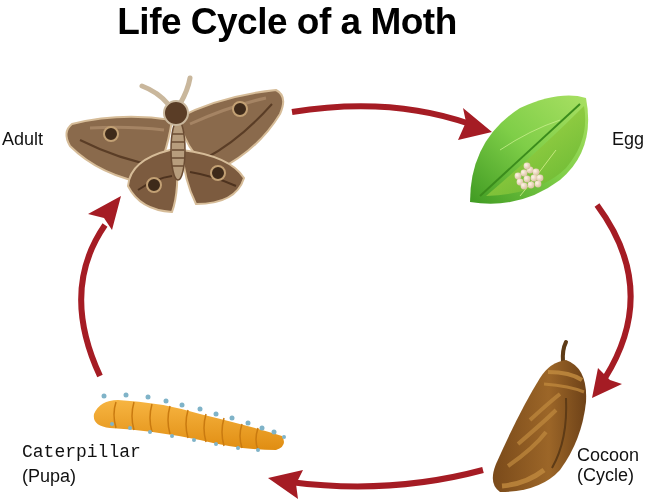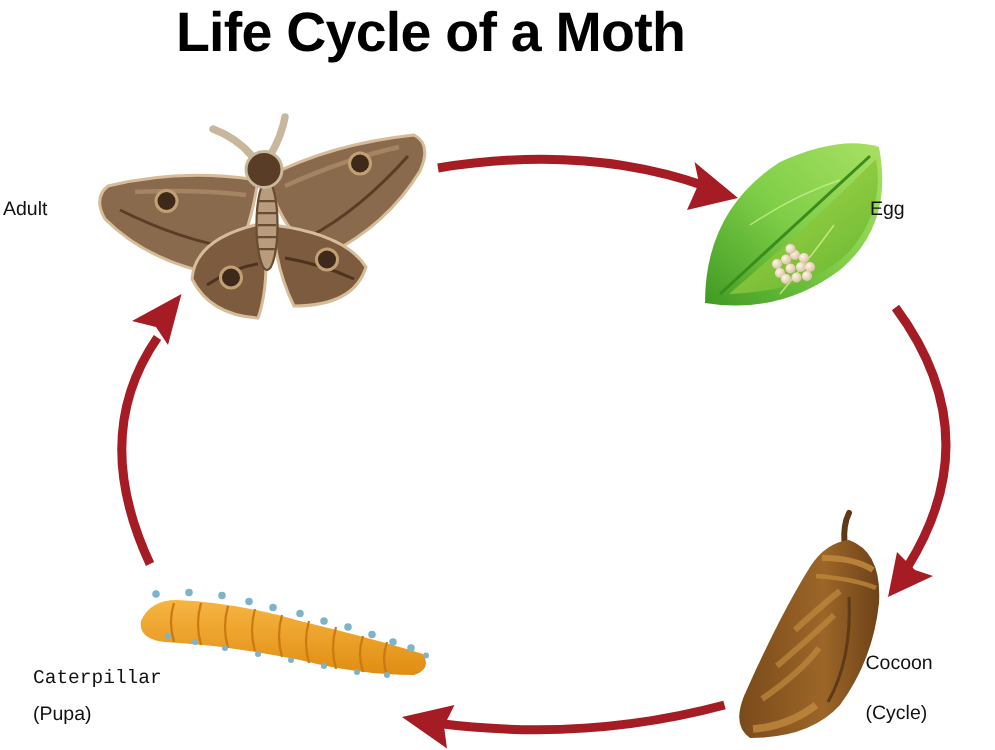--- a/index.html
+++ b/index.html
@@ -2,21 +2,21 @@
 <html><head>
   <meta charset="utf-8">
   <style>
     html, body { margin: 0; padding: 0; background: #ffffff; }
     body { width: 663px; height: 500px; position: relative; overflow: hidden;
            font-family: "Liberation Sans", "DejaVu Sans", sans-serif; }
     .title { position: absolute; left: 0; top: 0; width: 574px; text-align: center;
              font-family: "Liberation Sans", "DejaVu Sans", sans-serif; font-weight: bold;
              font-size: 37px; letter-spacing: -0.5px; line-height: 44px; color: #000; }
     .label { position: absolute; font-family: "Liberation Sans", "DejaVu Sans", sans-serif;
-             font-size: 13px; line-height: 22px; color: #111; white-space: nowrap; }
+             font-size: 18px; line-height: 22px; color: #111; white-space: nowrap; }
     .diagram { position: absolute; left: 0; top: 0; width: 663px; height: 500px; }
   </style>
 </head>
 <body>
 
 <div class="title">Life Cycle of a Moth</div>
 
 <svg class="diagram" viewBox="0 0 663 500" xmlns="http://www.w3.org/2000/svg">
   <defs>
     <linearGradient id="leafGrad" x1="0" y1="1" x2="1" y2="0">
@@ -154,17 +154,17 @@
         <circle cx="172" cy="436" r="2"></circle>
       <circle cx="194" cy="440" r="2"></circle>
         <circle cx="216" cy="444" r="2"></circle>
       <circle cx="238" cy="448" r="2"></circle>
         <circle cx="258" cy="450" r="2"></circle>
     </g>
   </g>
 </svg>
 
 <div class="label" style="left:2px; top:128px;">Adult</div>
-<div class="label" style="left:580px; top:128px;">Egg</div>
-<div class="label" style="left:577px; top:431px;">Cocoon</div>
+<div class="label" style="left:612px; top:128px;">Egg</div>
+<div class="label" style="left:577px; top:444px;">Cocoon</div>
 <div class="label" style="left:577px; top:464px;">(Cycle)</div>
 <div class="label" style="left:22px; top:441px;font-family:Liberation Mono, monospace;">Caterpillar</div>
 <div class="label" style="left:22px; top:465px;">(Pupa)</div>
 
 </body></html>

